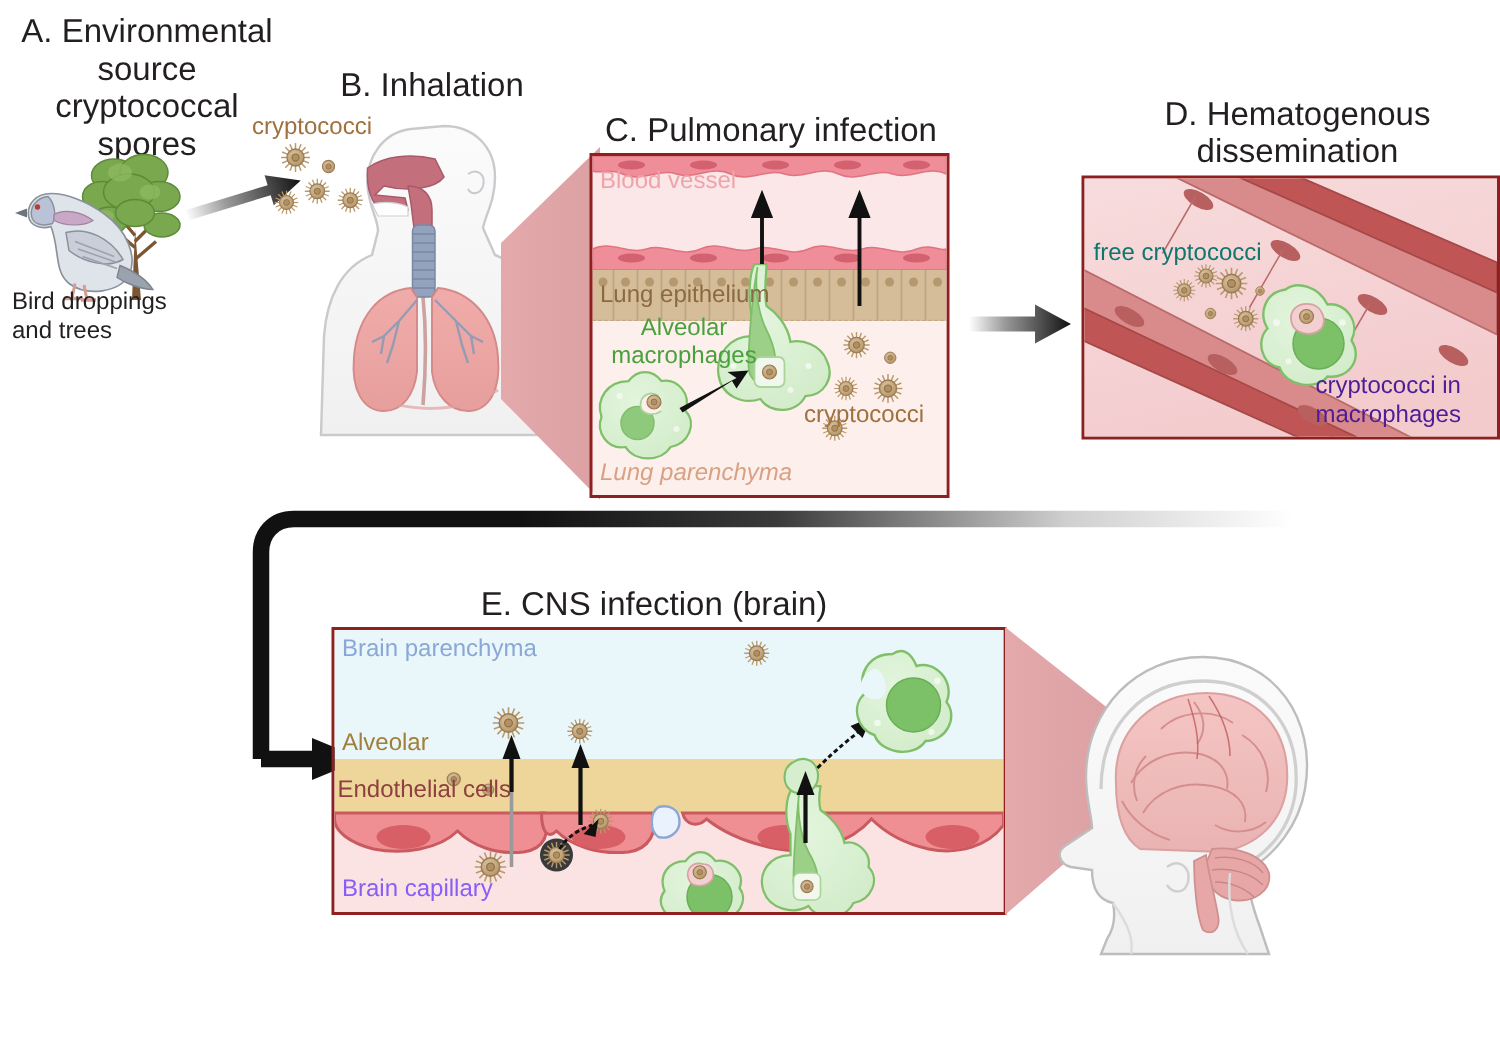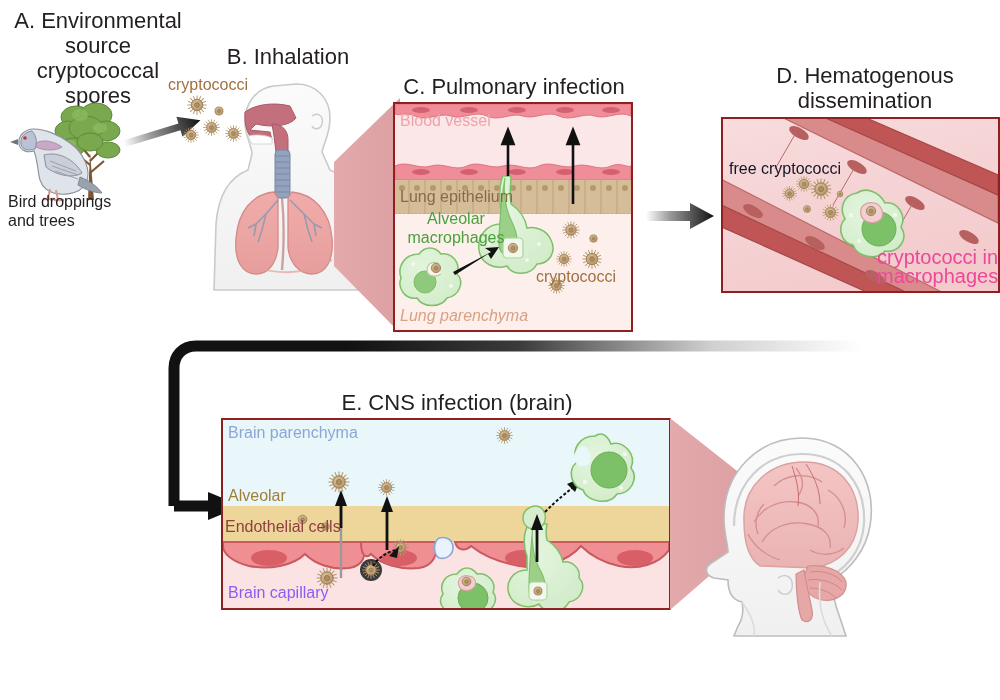--- a/index.html
+++ b/index.html
@@ -373,33 +373,33 @@
       <use href="#spS" x="140" y="84" width="16" height="16"></use>
       <g fill="#ffffff" opacity=".6">
         <circle cx="128" cy="96" r="2.2"></circle>
           <circle cx="172" cy="96" r="2.2"></circle>
           <circle cx="136" cy="122" r="2"></circle>
       </g>
     </g>
   </svg>
 </div>
 
-<div class="abs lbl" style="left:729px;top:160px;color:#0f172a;font-size:16px;">free cryptococci</div>
-<div class="abs lbl" style="left:877px;top:248px;color:#ec4899;font-size:20px;line-height:19px;">cryptococci in
+<div class="abs lbl" style="left:729px;top:160px;color:#0f766e;font-size:16px;">free cryptococci</div>
+<div class="abs lbl" style="left:877px;top:248px;color:#4c1d95;font-size:16px;line-height:19px;">cryptococci in
 macrophages</div>
 
 <div class="abs" style="left:150px;top:330px;width:720px;height:210px;">
   <svg width="720" height="210" viewBox="0 0 720 210">
     <path d="M712 16 L46 16 C32 16 24 26 24 38 L24 176" fill="none" stroke="url(#elbowFade)" stroke-width="11" stroke-linecap="butt"></path>
     <path d="M24 176 L62 176" fill="none" stroke="#111" stroke-width="11"></path>
     <path d="M58 162 L92 176 L58 190 Z" fill="#111"></path>
   </svg>
 </div>
 
-<div class="abs title" style="left:292px;top:390px;width:330px;">E. CNS infection (brain)</div>
+<div class="abs title" style="left:271px;top:390px;width:330px;">E. CNS infection (brain)</div>
 
 <div class="abs panel" style="left:221px;top:418px;width:450px;height:192px;">
   <svg width="446" height="188" viewBox="0 0 446 188">
 
     <rect x="0" y="0" width="446" height="86" fill="#e9f7fb"></rect>
 
     <rect x="0" y="86" width="446" height="36" fill="#eed69a"></rect>
 
     <rect x="0" y="122" width="446" height="66" fill="#fbe3e3"></rect>
 

